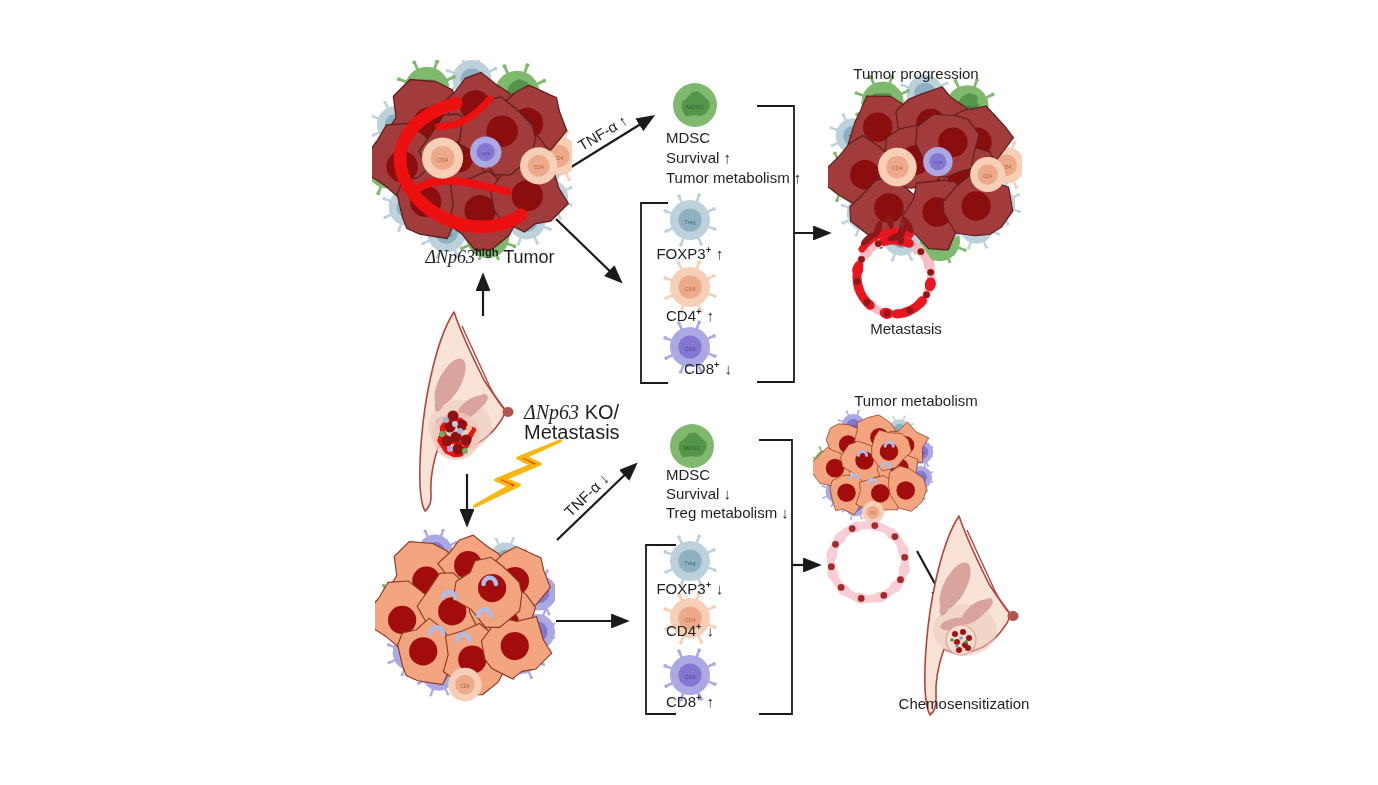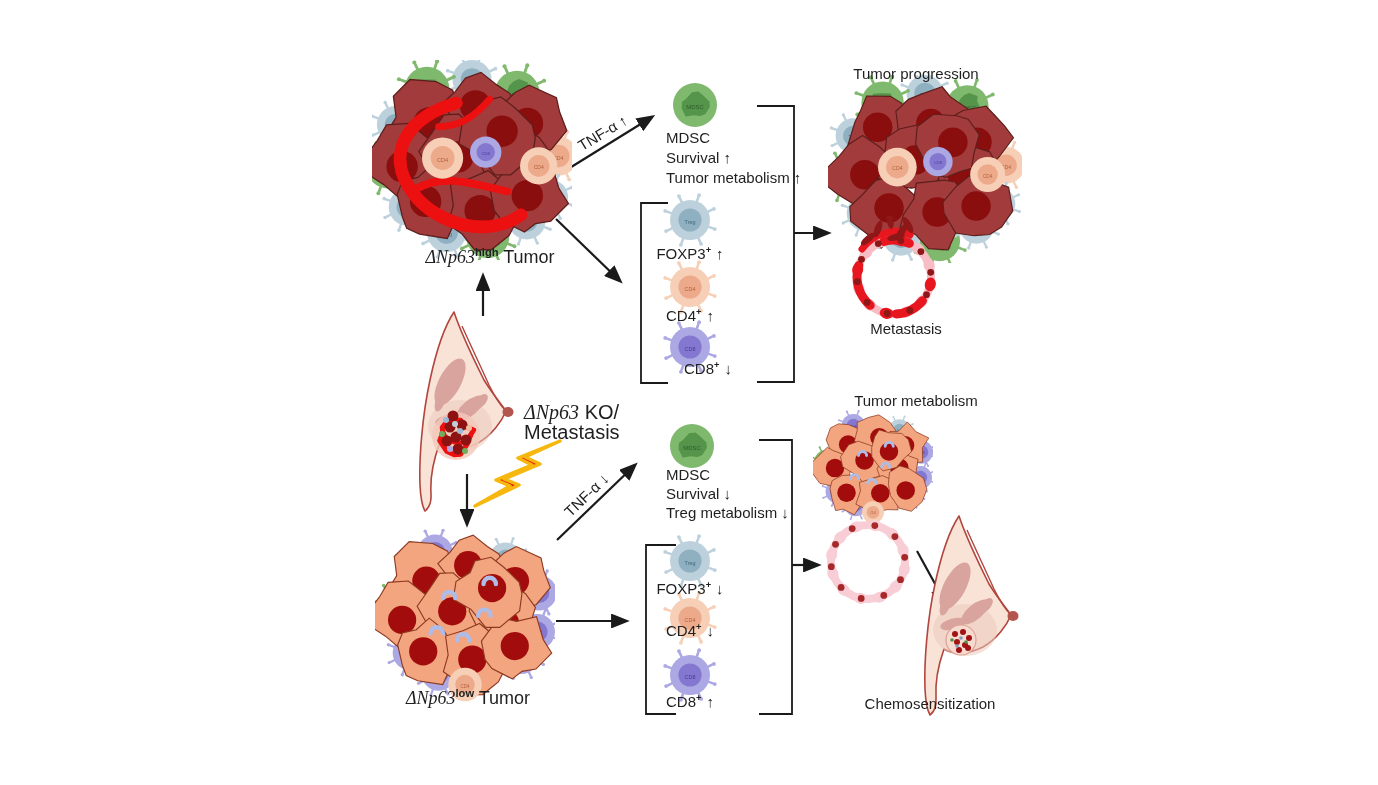--- a/index.html
+++ b/index.html
@@ -1171,17 +1171,16 @@
   <div class="lbl left mdsc-block-b" style="left:666px;top:465px">
     <div>MDSC</div>
     <div>Survival ↓</div>
     <div>Treg metabolism ↓</div>
   </div>
 
   <div class="lbl" style="left:615px;top:580px;width:150px"><span>FOXP3</span><sup>+</sup><span class="dir">↓</span></div>
   <div class="lbl" style="left:615px;top:622px;width:150px"><span>CD4</span><sup>+</sup><span class="dir">↓</span></div>
   <div class="lbl" style="left:615px;top:693px;width:150px"><span>CD8</span><sup>+</sup><span class="dir">↑</span></div>
 
-  <div class="lbl gene" style="left:368px;top:687px;width:200px"><span class="it">ΔNp63</span><sup>low</sup><span> Tumor</span></div>
 
   <div class="lbl" style="left:816px;top:392px;width:200px">Tumor metabolism</div>
-  <div class="lbl" style="left:830px;top:695px;width:200px">Chemosensitization</div>
+  <div class="lbl" style="left:864px;top:695px;width:200px">Chemosensitization</div>
 </div>
 
 </body></html>

